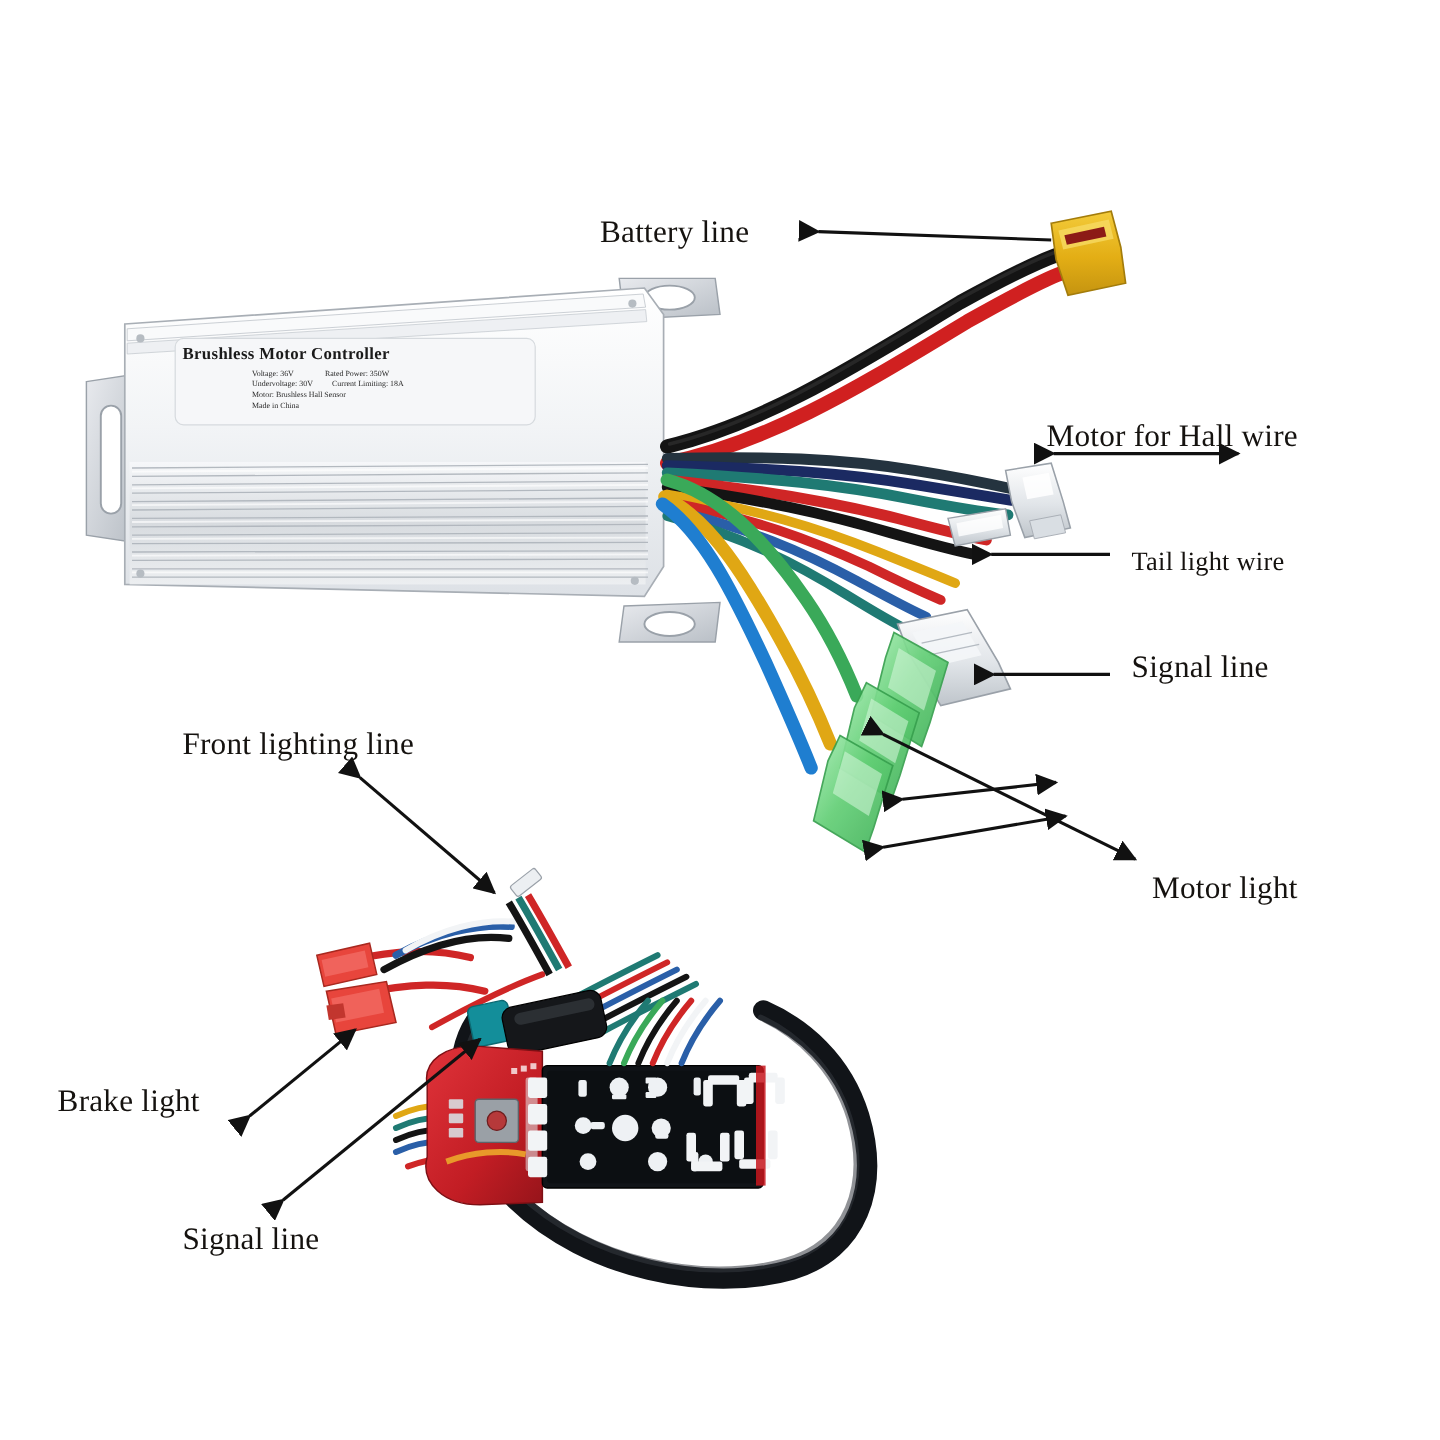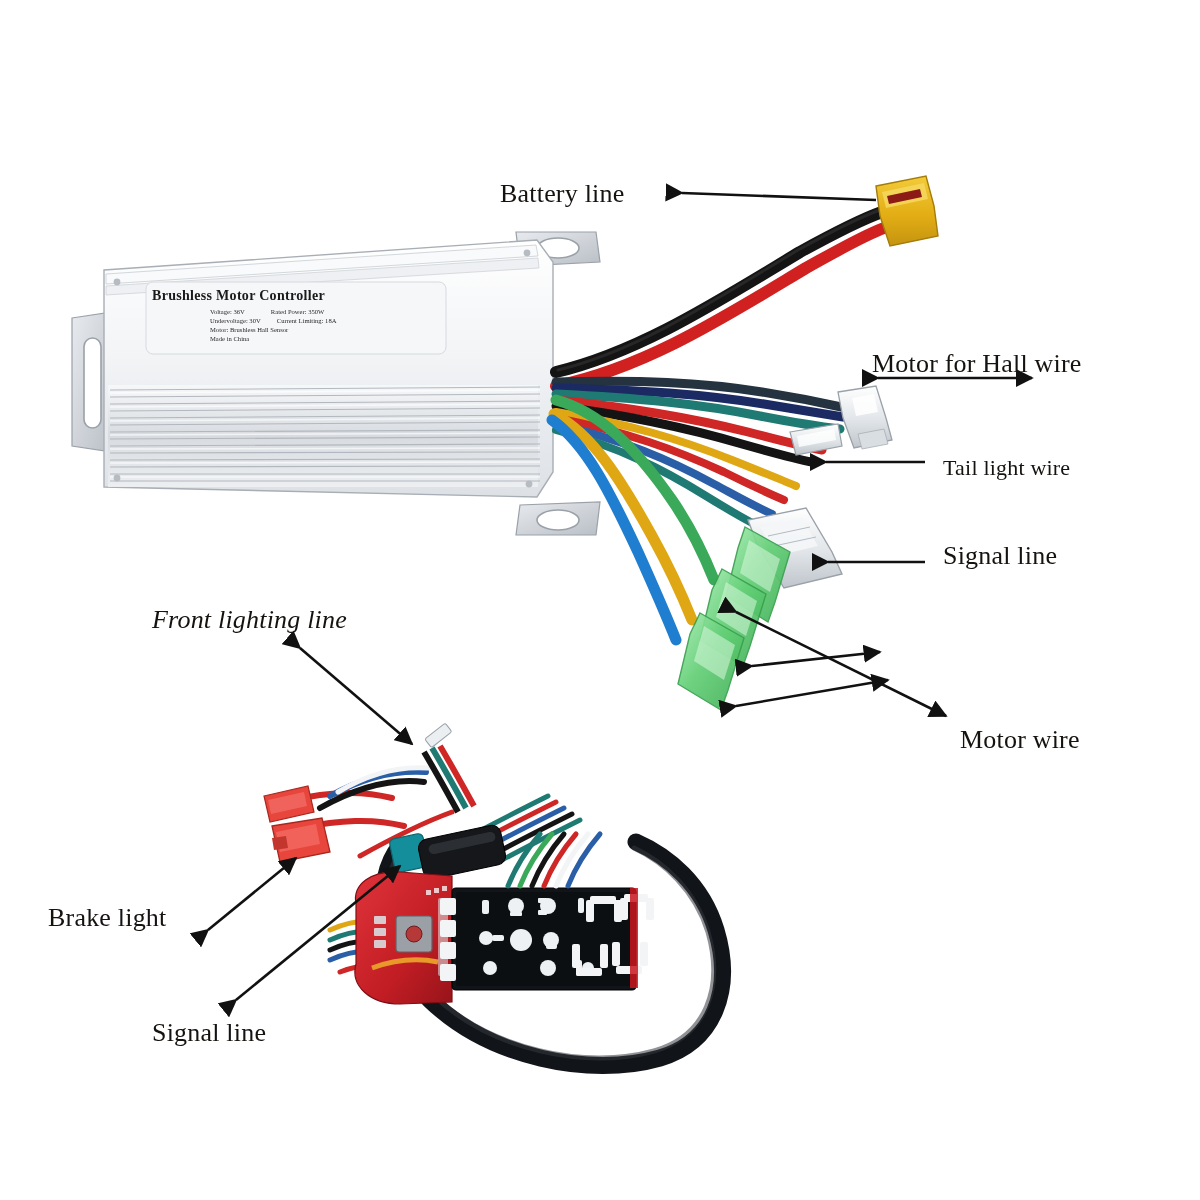--- a/index.html
+++ b/index.html
@@ -360,21 +360,21 @@
   </div>
 
   <div class="lbl" style="left:500px;top:179px;font-size:26px;">Battery line</div>
 
   <div class="lbl" style="left:872px;top:349px;font-size:26px;">Motor for Hall wire</div>
 
   <div class="lbl" style="left:943px;top:455px;font-size:22px;">Tail light wire</div>
 
   <div class="lbl" style="left:943px;top:541px;font-size:26px;">Signal line</div>
 
-  <div class="lbl" style="left:960px;top:725px;font-size:26px;">Motor wire</div>
-
-  <div class="lbl" style="left:152px;top:605px;font-size:26px;font-style:italic;">Front lighting line</div>
+  <div class="lbl" style="left:960px;top:725px;font-size:26px;">Motor light</div>
+
+  <div class="lbl" style="left:152px;top:605px;font-size:26px;">Front lighting line</div>
 
   <div class="lbl" style="left:48px;top:903px;font-size:26px;">Brake light</div>
 
   <div class="lbl" style="left:152px;top:1018px;font-size:26px;">Signal line</div>
 
 </div>
 
 </body></html>

